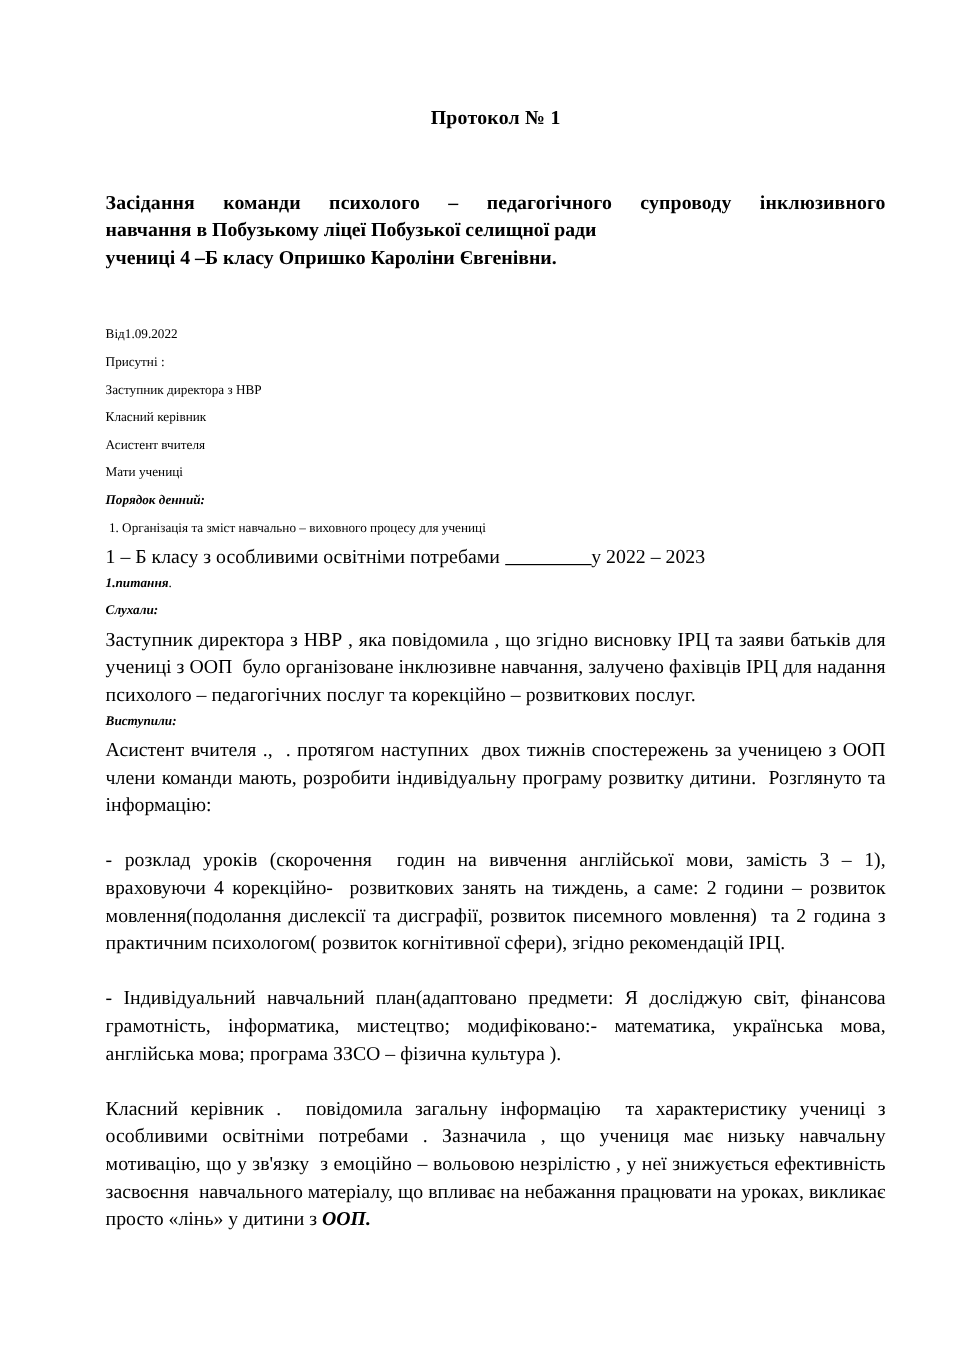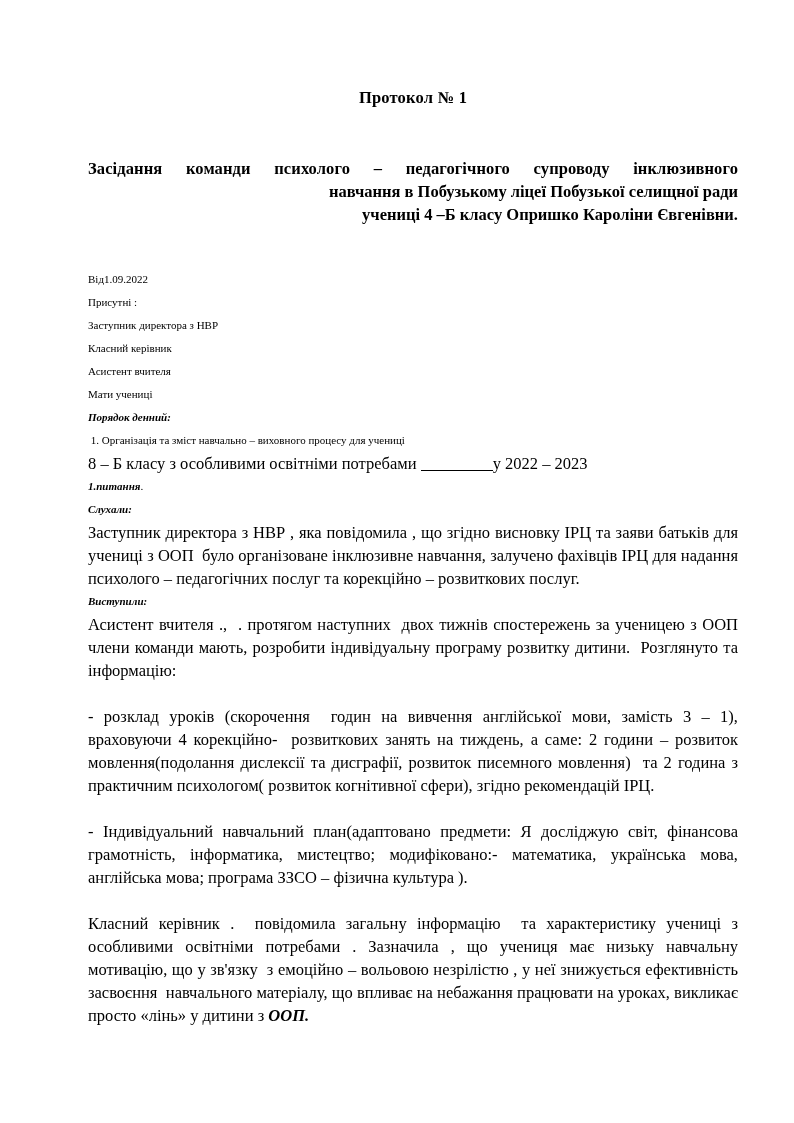--- a/index.html
+++ b/index.html
@@ -39,21 +39,21 @@
     font-size: 16.5px;
     line-height: 23px;
   }
   .title-just {
     text-align: justify;
     text-align-last: justify;
     letter-spacing: 0.1px;
     margin-top: 48px;
   }
   .title-left {
-    text-align: right;
+    text-align: left;
   }
   .spacer-lg { height: 42px; }
   .spacer-sm { height: 23px; }
   .plain {
     font-size: 11px;
     line-height: 23px;
     text-align: left;
     white-space: pre-wrap;
   }
   .bold {
@@ -95,21 +95,21 @@
 
     <div class="plain">Заступник директора з НВР</div>
     <div class="plain">Класний керівник</div>
     <div class="plain">Асистент вчителя</div>
     <div class="plain">Мати учениці</div>
 
     <div class="plain bold">Порядок денний:</div>
 
     <div class="plain"> 1. Організація та зміст навчально – виховного процесу для учениці</div>
 
-    <div class="para"><span>8 – Б класу з особливими освітніми потребами </span><span class="blank-fill"></span><span>у 2022 – 2023</span></div>
+    <div class="para"><span>1 – Б класу з особливими освітніми потребами </span><span class="blank-fill"></span><span>у 2022 – 2023</span></div>
 
 
     <div class="plain"><span class="bold">1.питання</span><span>.</span></div>
 
     <div class="plain bold">Слухали:</div>
 
     <div class="para">Заступник директора з НВР , яка повідомила , що згідно висновку ІРЦ та заяви батьків для учениці з ООП  було організоване інклюзивне навчання, залучено фахівців ІРЦ для надання психолого – педагогічних послуг та корекційно – розвиткових послуг.</div>
 
     <div class="plain bold">Виступили:</div>
 

